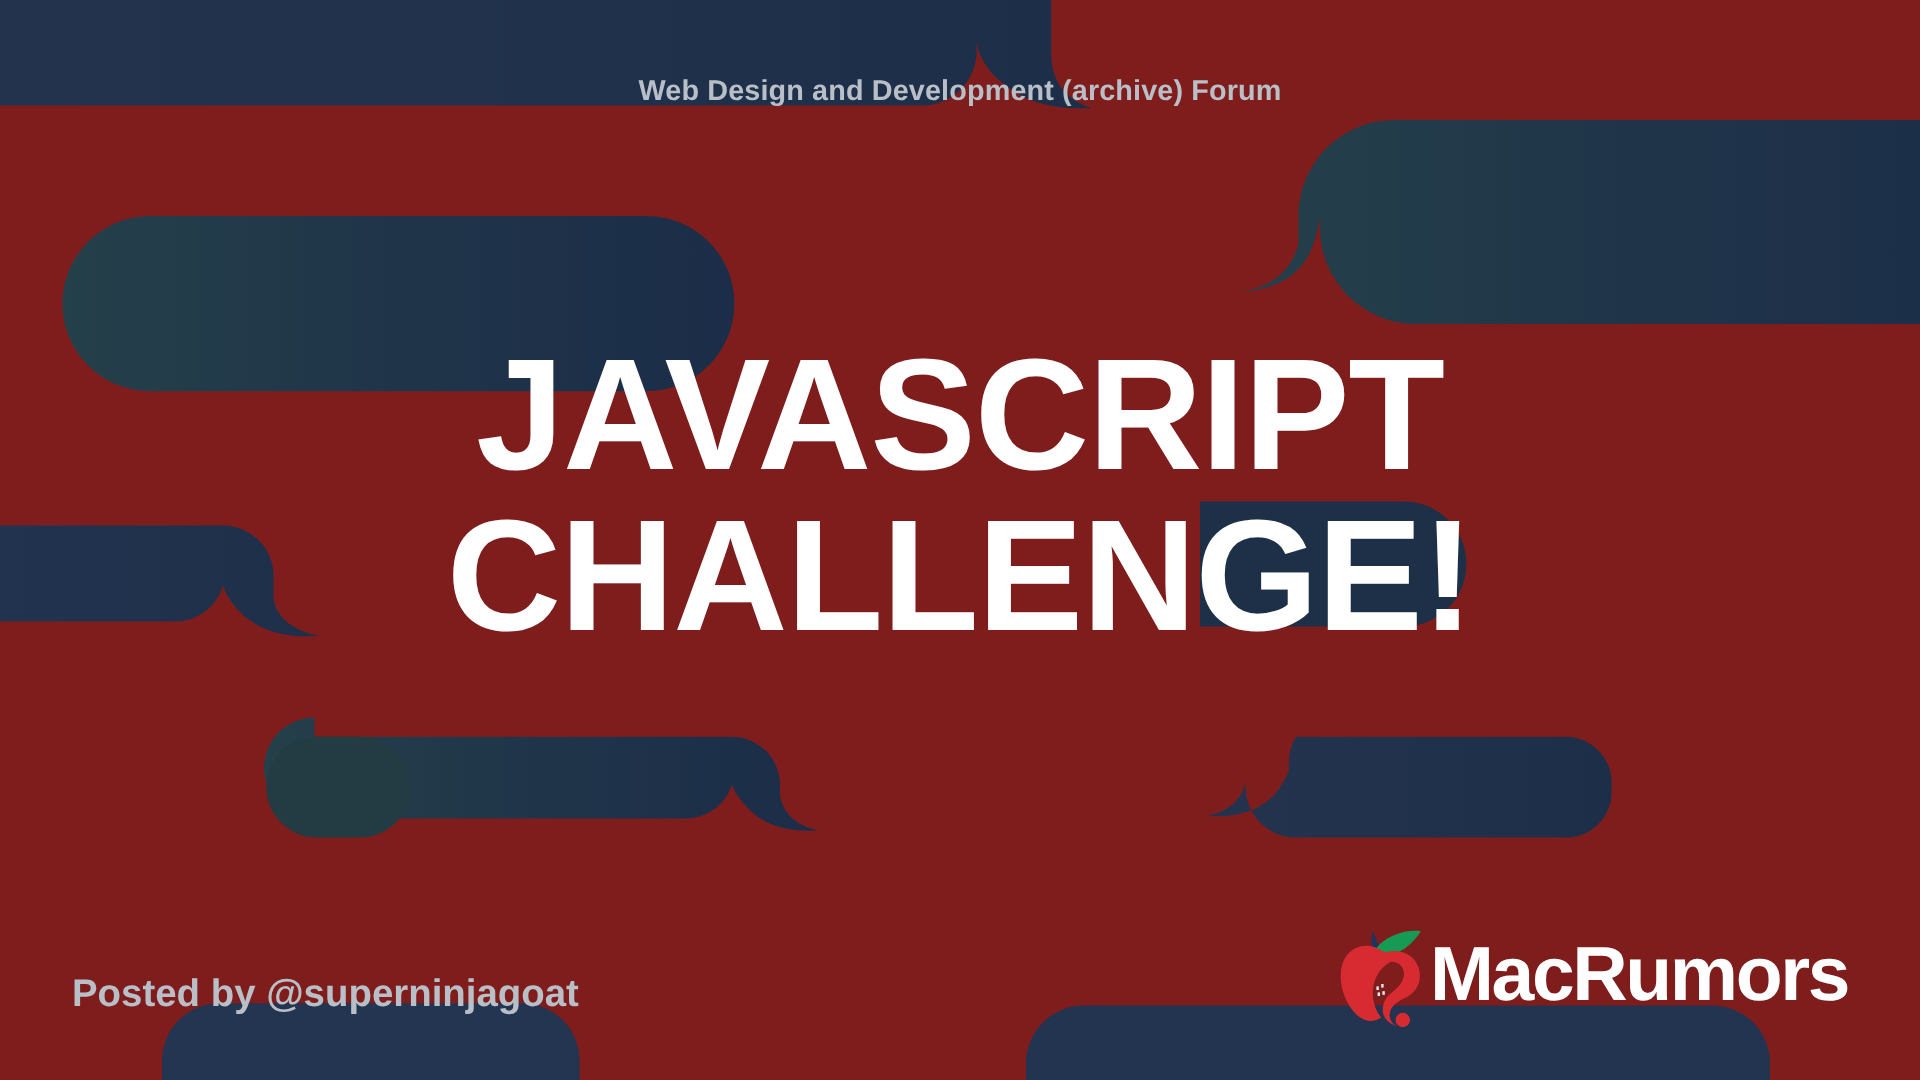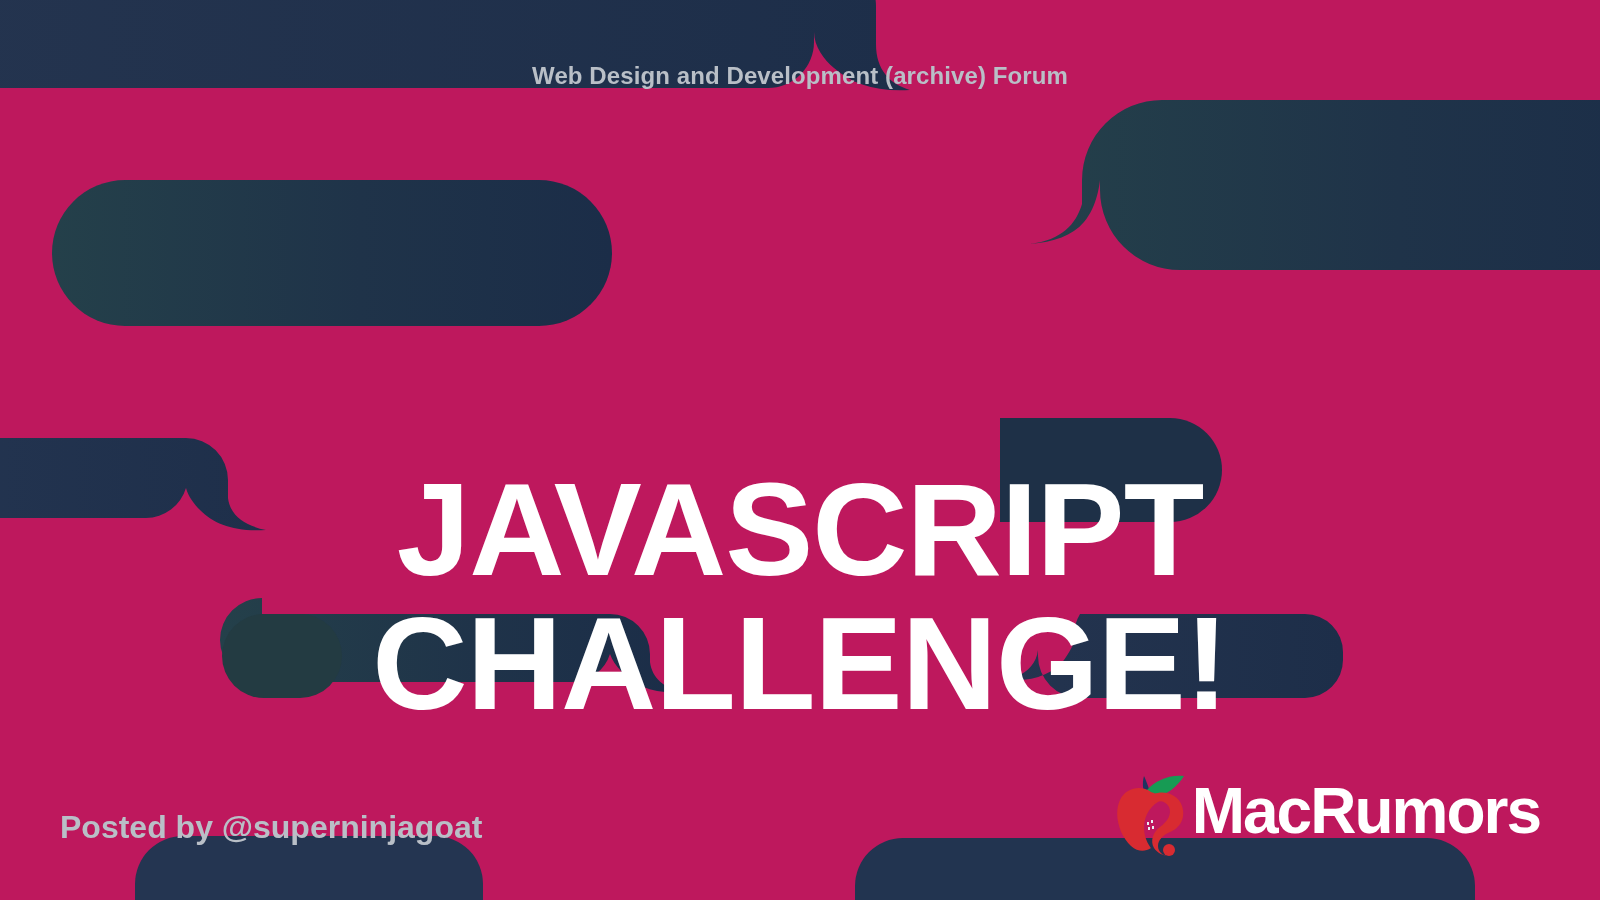--- a/index.html
+++ b/index.html
@@ -8,21 +8,21 @@
     font-family: "Liberation Sans", sans-serif;
     background: #16294a;
     overflow: hidden;
     position: relative;
   }
 
   
   #card {
     position:absolute; inset:0;
     width:1600px; height:900px;
-    background:#be185d;
+    background:#7f1d1d;
     overflow:hidden;
   }
 
   
   #bubbles { position:absolute; inset:0; width:100%; height:100%; }
 
   
   #content {
     position:absolute; inset:0;
     display:flex; flex-direction:column;
@@ -35,21 +35,21 @@
     color:#b9bfc7;
     font-size:24px;
     font-weight:bold;
     letter-spacing:.1px;
     line-height:1.2;
   }
 
   .title-wrap {
     flex:1;
     display:flex;
-    align-items:flex-end;
+    align-items:center;
     justify-content:center;
     padding:4px 0 38px;
   }
   .post-title {
     color:#ffffff;
     font-weight:bold;
     font-size:132px;
     line-height:1.02;
     text-align:center;
     letter-spacing:-1px;

